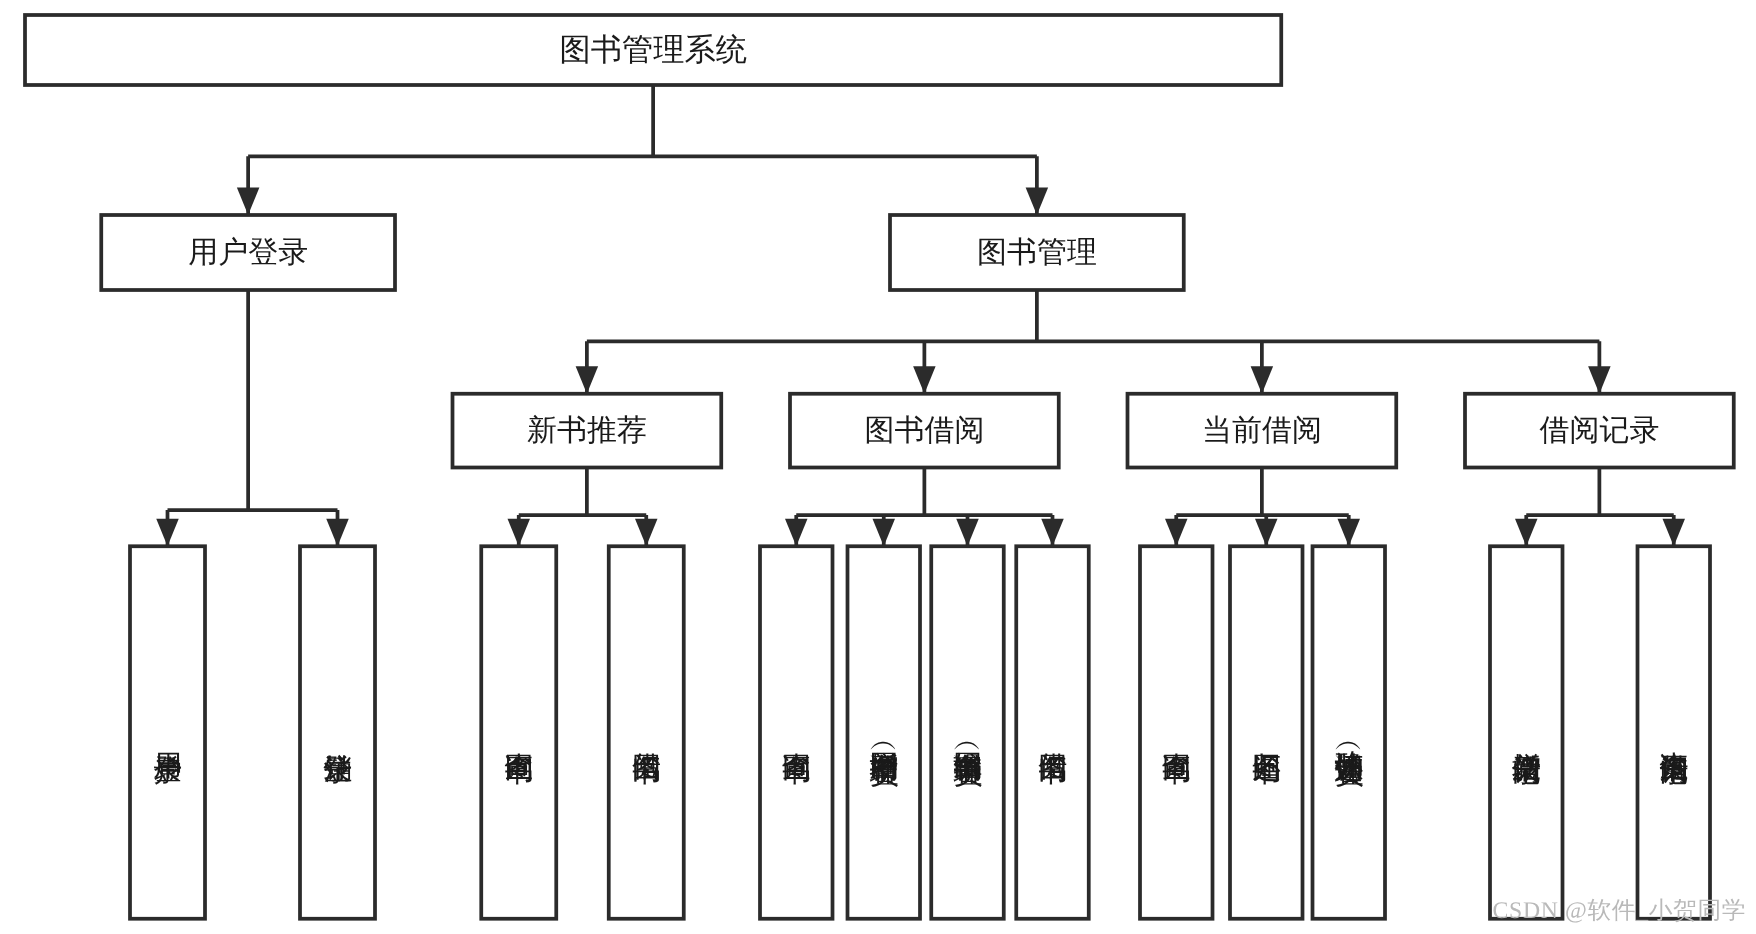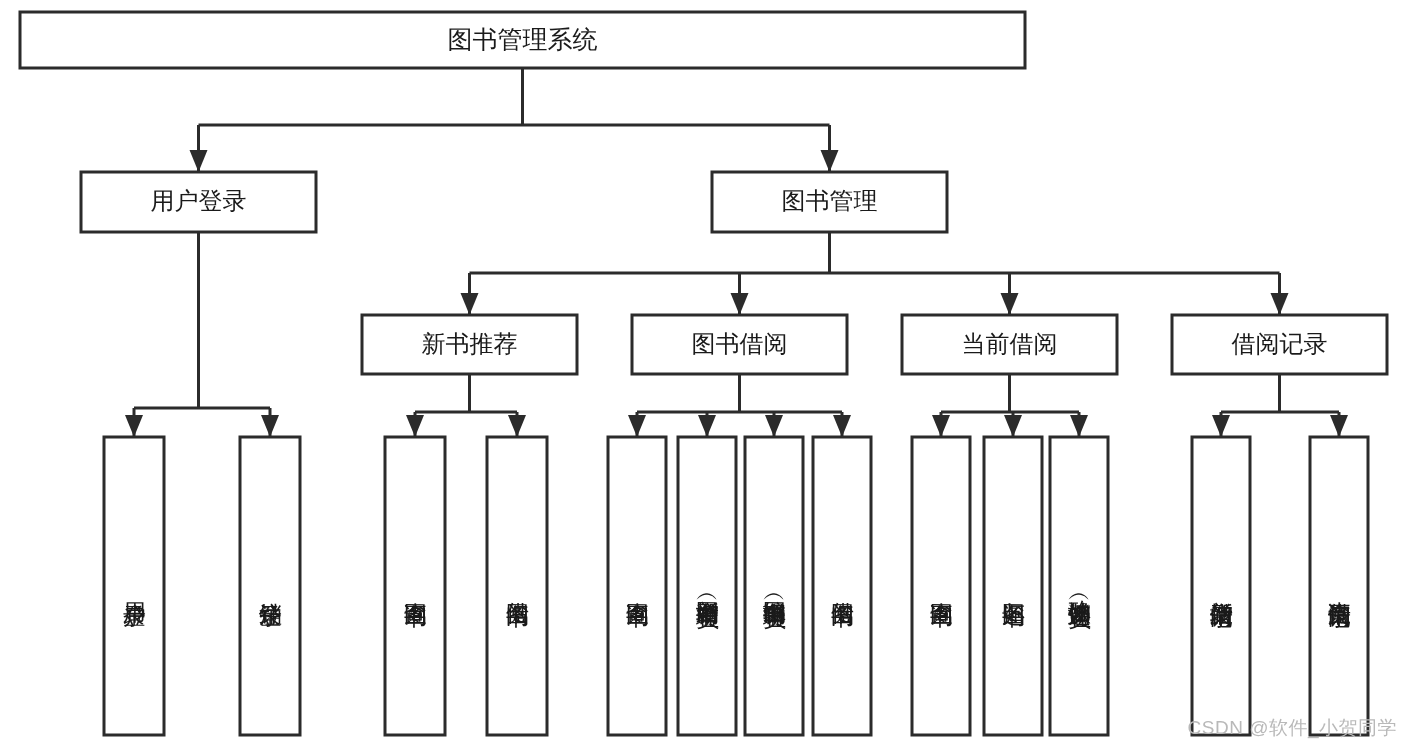--- a/index.html
+++ b/index.html
@@ -67,21 +67,21 @@
     font-size: 23px;
     line-height: 1.12;
     color: #1a1a1a;
     letter-spacing: 1px;
     white-space: nowrap;
   }
   .watermark {
     position: absolute;
     right: 8px;
     bottom: 6px;
-    font-family: Liberation Sans, sans-serif;
+    font-family: Liberation Serif, serif;
     font-size: 19px;
     color: #b9b9b9;
     white-space: nowrap;
     letter-spacing: 0.5px;
   }
 </style>
 </head>
 <body>
 
 <div id="diagram-root">

